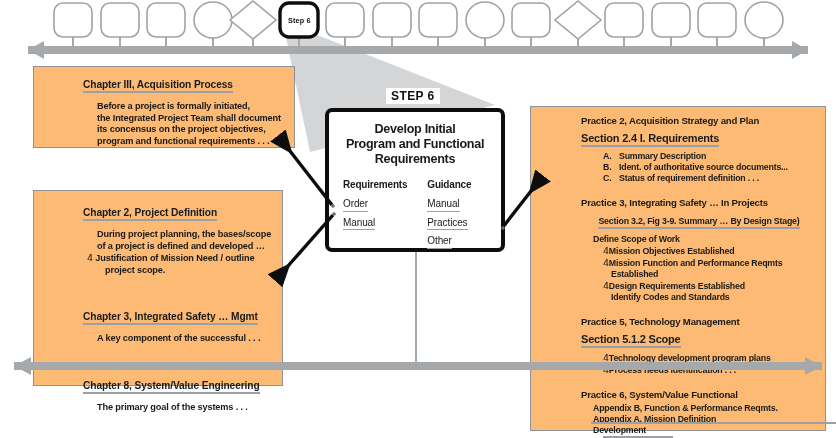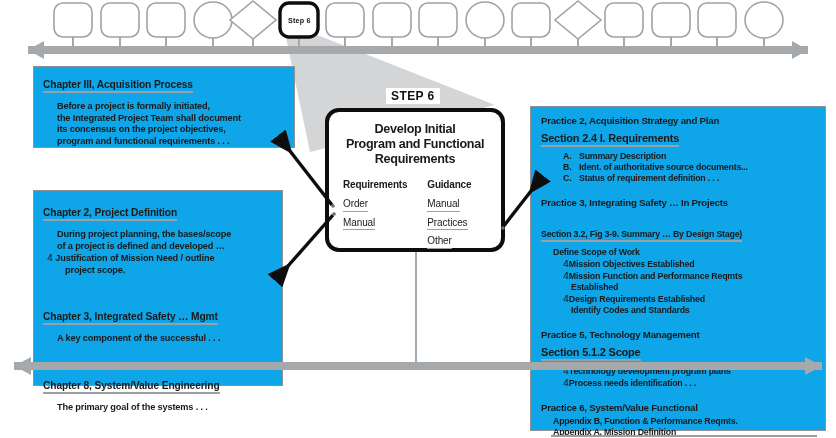--- a/index.html
+++ b/index.html
@@ -15,22 +15,23 @@
   .step-label{
     position:absolute;font-size:7.2px;font-weight:700;letter-spacing:.2px;
     color:#111;white-space:nowrap;
   }
 
   
   .funnel{position:absolute;left:0;top:0;width:836px;height:200px;}
 
   
   .panel{
-    position:absolute;background:#0ea5e9;border:1px solid #8e9196;
+    position:absolute;background:#fdba74;border:1px solid #8e9196;
     box-sizing:border-box;
+    padding-left:40px;
   }
   .panel.p-left1{left:33px;top:66px;width:262px;height:82px;}
   .panel.p-left2{left:33px;top:190px;width:250px;height:196px;}
   .panel.p-right{left:530px;top:106px;width:296px;height:325px;}
 
   .pad{padding:7px 9px 6px 9px;}
 
   .hd{
     font-size:10.2px;font-weight:700;letter-spacing:-.1px;
     white-space:nowrap;display:inline-block;
@@ -58,21 +59,21 @@
   .r-li.i2{padding-left:22px;}
   .r-li.i3{padding-left:30px;}
   .r-li .lt{display:inline-block;width:16px;}
   .strike-line{
     position:absolute;left:0;height:2px;background:#9aa0a6;
   }
 
   
   .cbox{
     position:absolute;left:325px;top:108px;width:180px;height:144px;
-    border:4px solid #0d0d0d;border-radius:14px;background:#fff;
+    border:4px solid #0d0d0d;border-radius:7px;background:#fff;
     box-sizing:border-box;
   }
   .cbox .ctitle{
     margin-top:10px;text-align:center;font-size:12.6px;font-weight:700;
     line-height:15px;letter-spacing:-.3px;padding:0 8px;
   }
   .cols{display:flex;margin-top:12px;padding:0 0 0 14px;gap:20px;}
   .col{flex:0 0 auto;}
   .colhd{font-size:10px;font-weight:700;letter-spacing:-.2px;margin-bottom:3px;}
   .lnk{
@@ -200,21 +201,21 @@
         </div>
         <div style="margin-top:4px;">
           <div class="r-li i2"><span class="lt">A.</span><span>Summary Description</span></div>
           <div class="r-li i2"><span class="lt">B.</span><span>Ident. of authoritative source documents...</span></div>
           <div class="r-li i2"><span class="lt">C.</span><span>Status of requirement definition . . .</span></div>
         </div>
       </div>
 
       <div style="margin-top:13px;">
         <div class="r-title">Practice 3, Integrating Safety … In Projects</div>
-        <div style="margin-top:15px;">
+        <div style="margin-top:2px;text-align:center;">
           <span class="r-sec" style="font-size:8.8px;">Section 3.2, Fig 3-9. Summary … By Design Stage)</span>
         </div>
         <div style="margin-top:5px;">
           <div class="r-li i1">Define Scope of Work</div>
           <div class="r-li i2"><span class="chk">4</span><span>Mission Objectives Established</span></div>
           <div class="r-li i2"><span class="chk">4</span><span>Mission Function and Performance Reqmts</span></div>
           <div class="r-li i3">Established</div>
           <div class="r-li i2"><span class="chk">4</span><span>Design Requirements Established</span></div>
           <div class="r-li i3">Identify Codes and Standards</div>
         </div>

